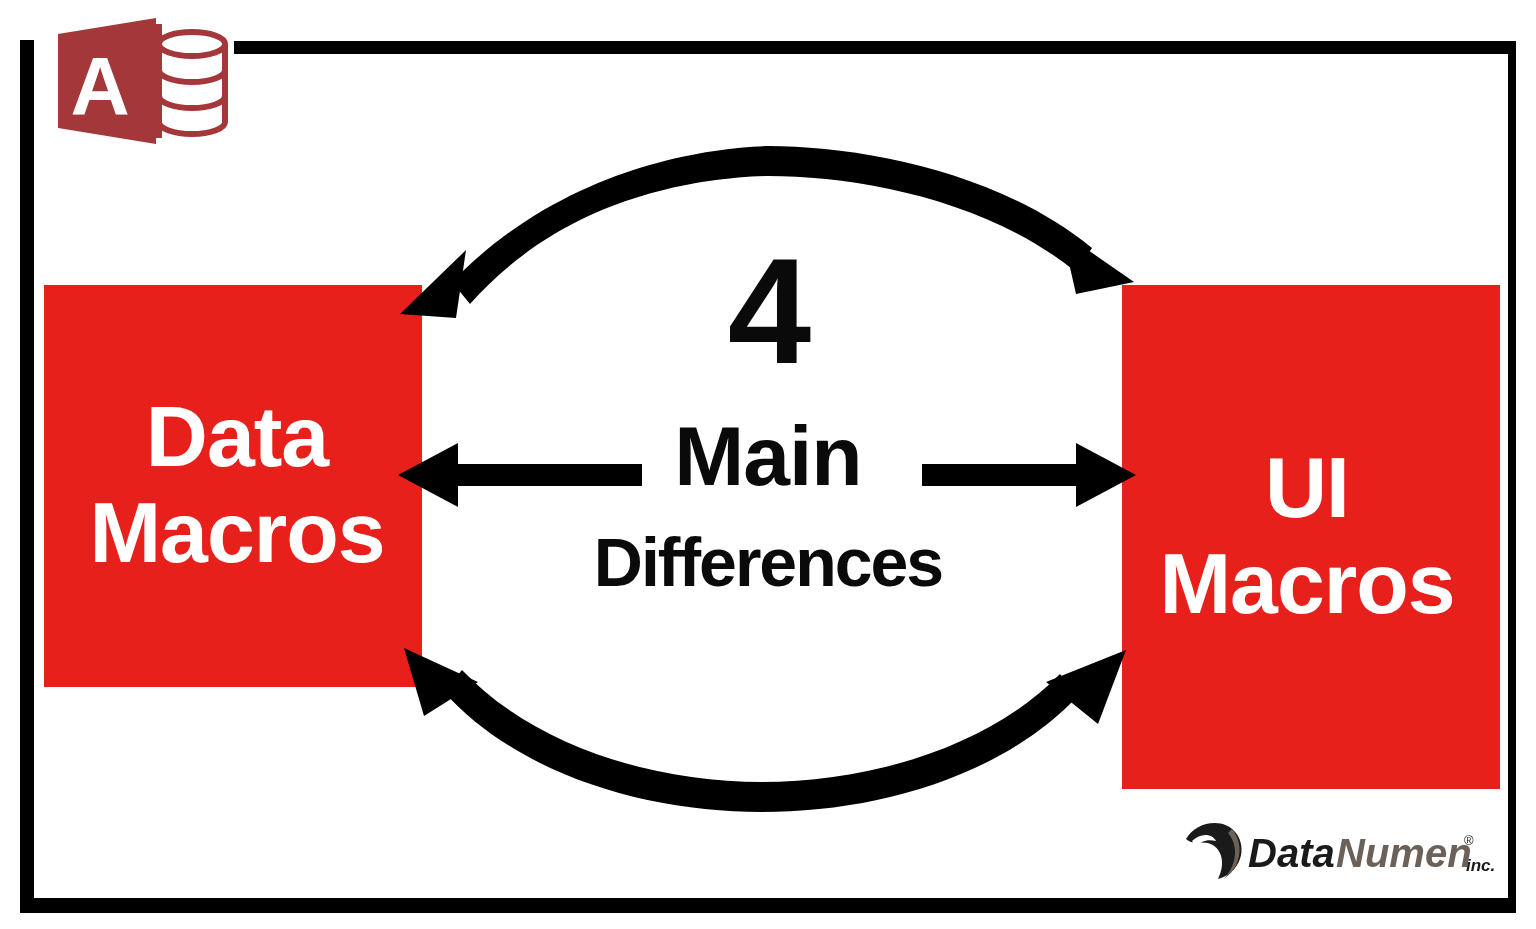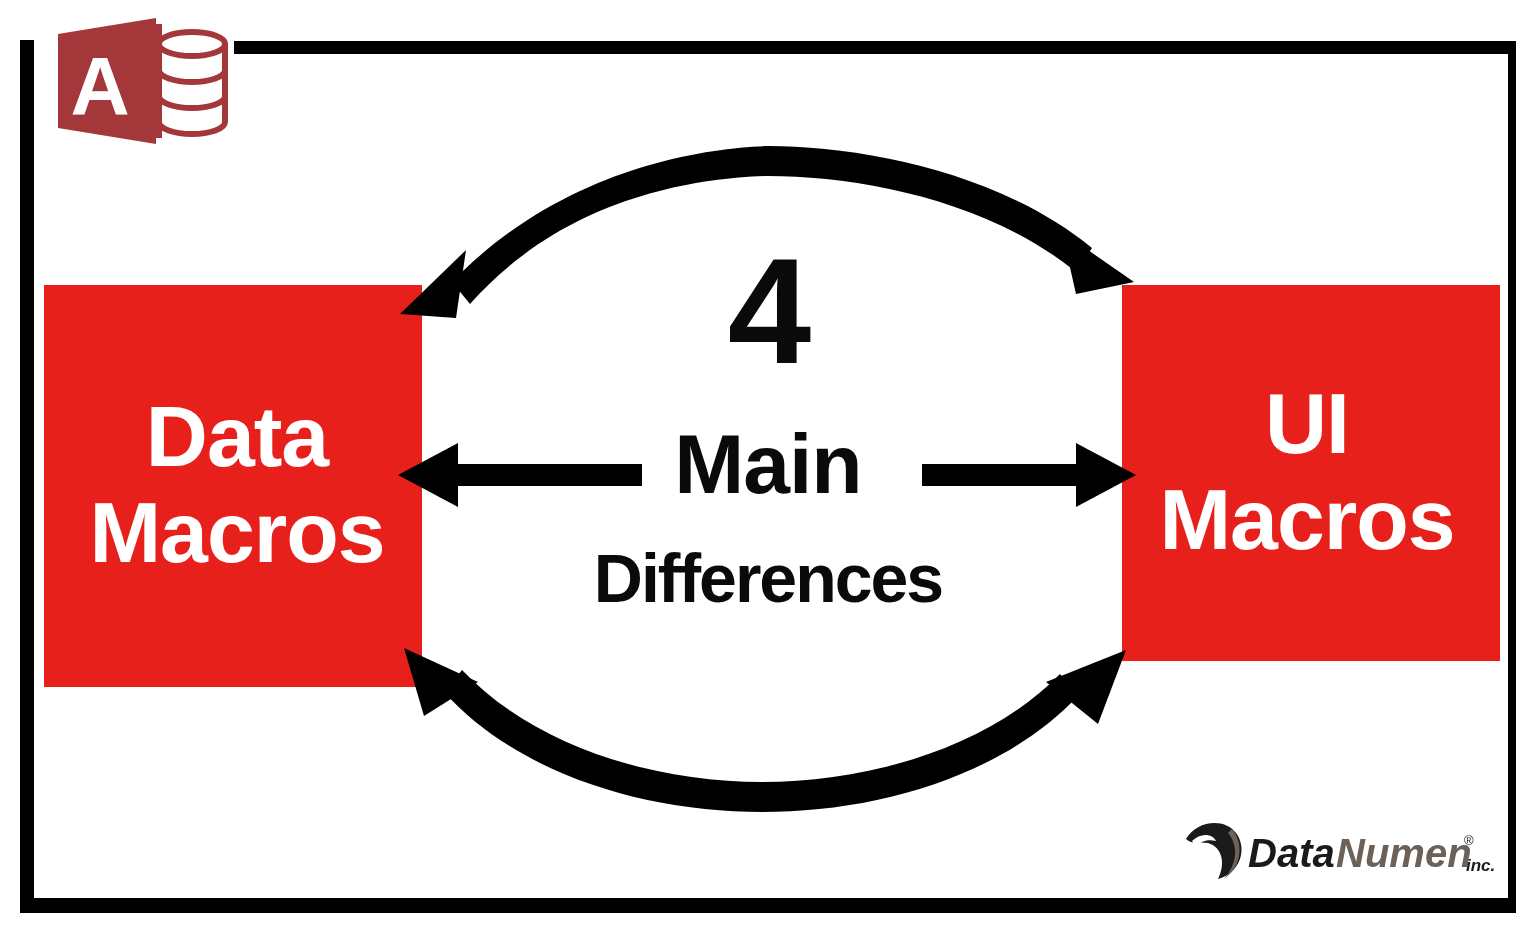--- a/index.html
+++ b/index.html
@@ -67,21 +67,21 @@
 
   
   .concept-box {
     position: absolute;
     background: #E8201C;
     display: flex;
     align-items: center;
     justify-content: center;
   }
   .concept-box.left  { left: 44px;   top: 285px; width: 378px; height: 402px; }
-  .concept-box.right { left: 1122px; top: 285px; width: 378px; height: 376px; }
+  .concept-box.right { left: 1122px; top: 285px; width: 378px; height: 504px; }
 
   .concept-label {
     color: #ffffff;
     font-family: "Liberation Sans", sans-serif;
     font-weight: bold;
     font-size: 86px;
     line-height: 1.12;
     text-align: center;
     letter-spacing: -1px;
     white-space: nowrap;
@@ -108,21 +108,21 @@
     font-size: 150px;
     line-height: 0.92;
     letter-spacing: -3px;
     margin: 0;
     padding-top: 6px;
   }
   .center-word-main {
     font-size: 84px;
     line-height: 1.0;
     letter-spacing: -1px;
-    margin: 8px;
+    margin: 0;
     padding-top: 34px;
   }
   .center-word-diff {
     font-size: 68px;
     line-height: 1.0;
     letter-spacing: -2px;
     margin: 0;
     padding-top: 30px;
   }
 

